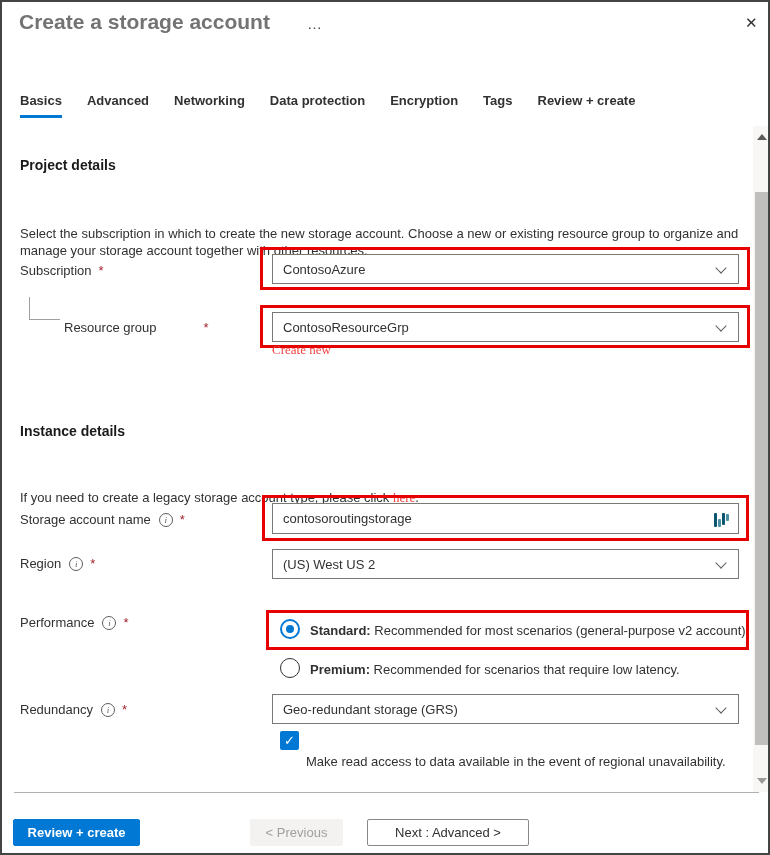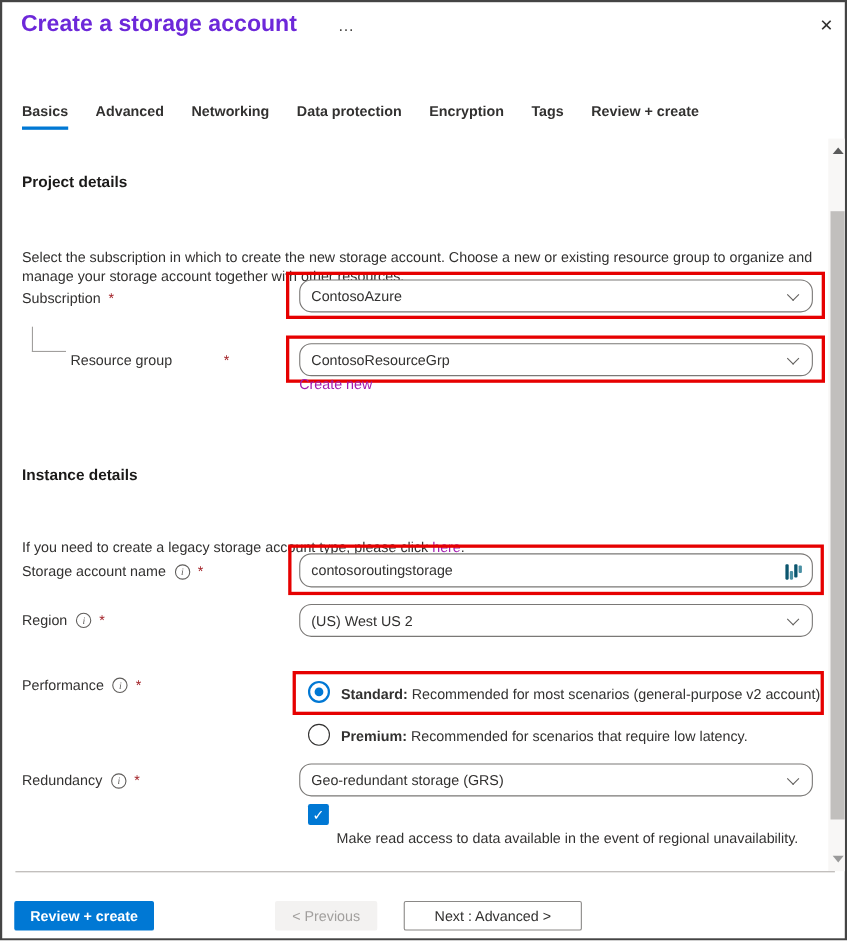--- a/index.html
+++ b/index.html
@@ -3,43 +3,43 @@
 <meta charset="utf-8">
 <style>
   * { margin:0; padding:0; box-sizing:border-box; }
   body { background:#fff; font-family:"Liberation Sans", sans-serif; }
   .screen {
     position:relative; width:770px; height:855px; background:#fff;
     border:2px solid #444; overflow:hidden; color:#323130;
   }
   .abs { position:absolute; }
   
-  .title { font-size:21px; font-weight:bold; color:#6d28d9; }
+  .title { font-size:21px; font-weight:bold; color:#737373; }
   .ellipsis { font-size:15px; color:#484644; letter-spacing:1px; cursor:pointer; }
   .close { font-size:15px; color:#323130; cursor:pointer; }
   
   .tabs { display:flex; gap:25px; font-size:13px; }
   .tab { padding-bottom:7px; cursor:pointer; color:#323130; white-space:nowrap;font-weight:bold; }
   .tab.active { font-weight:bold; border-bottom:3px solid #0078d4; }
   
   .heading { font-size:14px; font-weight:bold; color:#1b1a19; }
   .para { font-size:13px; color:#323130; line-height:17px;margin-top:20px; }
   .label { font-size:13px; color:#323130; display:flex; align-items:center; }
   .req { color:#a4262c; margin-left:7px; font-size:13px; }
   .info {
     display:inline-flex; align-items:center; justify-content:center;
     width:14px; height:14px; border:1px solid #605e5c; border-radius:50%;
     font-size:9px; color:#605e5c; margin-left:8px; font-style:italic;
     font-family:"Liberation Serif", serif;
   }
-  .link { color:#a21caf; font-size:13px; text-decoration:none; cursor:pointer; }
+  .link { color:#ef4444; font-size:13px; text-decoration:none; cursor:pointer;font-family:Liberation Serif, serif; }
   
   .dropdown, .textfield {
     position:absolute; width:467px; height:30px; background:#fff;
-    border:1px solid #7a7876; border-radius:11px; font-size:13px;
+    border:1px solid #7a7876; border-radius:0; font-size:13px;
     display:flex; align-items:center; padding:0 30px 0 10px; cursor:pointer;
   }
   .chevron {
     position:absolute; right:13px; top:9px; width:8px; height:8px;
     border-right:1px solid #605e5c; border-bottom:1px solid #605e5c;
     transform:rotate(45deg);
   }
   .redbox { position:absolute; border:3px solid #e60000; background:transparent; pointer-events:none; }
   .connector { border-left:1px solid #a19f9d; border-bottom:1px solid #a19f9d; }
   

